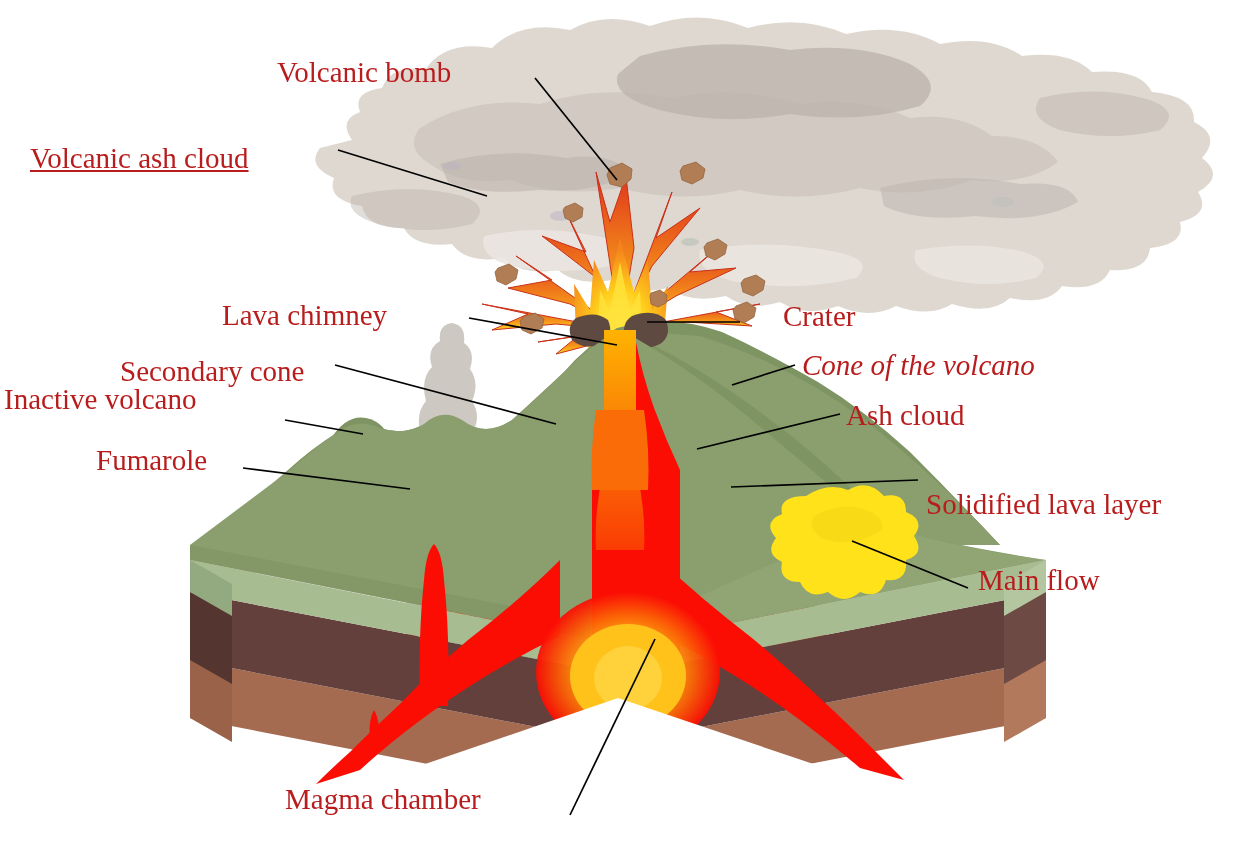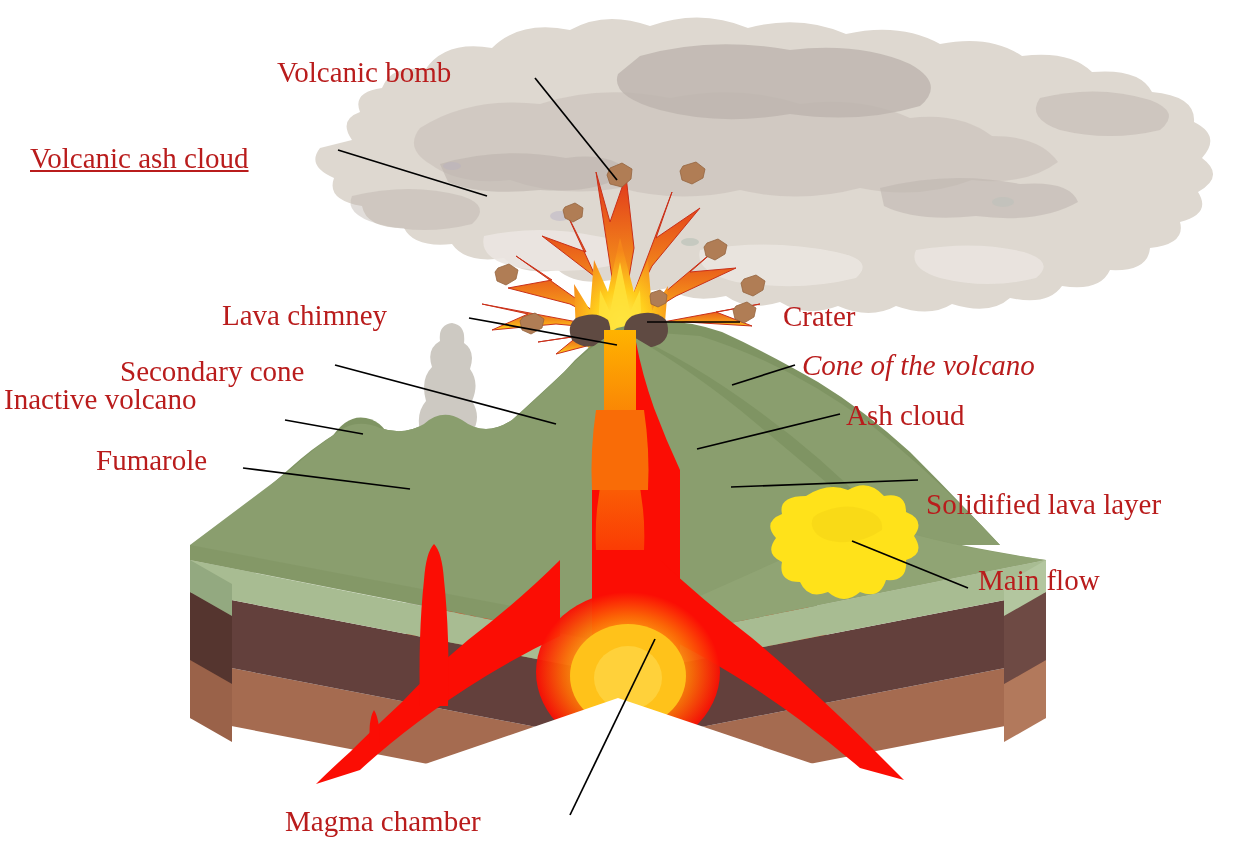--- a/index.html
+++ b/index.html
@@ -291,16 +291,16 @@
       <div class="lbl" style="left: 30px; top: 144px; text-decoration: underline;">Volcanic ash cloud</div>
       <div class="lbl" style="left: 222px; top: 301px;">Lava chimney</div>
       <div class="lbl" style="left: 120px; top: 345px; margin-top: 12px;">Secondary cone</div>
       <div class="lbl" style="left: 4px; top: 385px;">Inactive volcano</div>
       <div class="lbl" style="left: 96px; top: 446px;">Fumarole</div>
       <div class="lbl" style="left: 783px; top: 302px;">Crater</div>
       <div class="lbl" style="left: 802px; top: 351px; font-style: italic;">Cone of the volcano</div>
       <div class="lbl" style="left: 846px; top: 401px;">Ash cloud</div>
       <div class="lbl" style="left: 926px; top: 490px;">Solidified lava layer</div>
       <div class="lbl" style="left: 978px; top: 566px;">Main flow</div>
-      <div class="lbl" style="left: 285px; top: 785px; margin-top: 22px;">Magma chamber</div>
+      <div class="lbl" style="left: 285px; top: 785px;">Magma chamber</div>
     </div>
 
 </div>
 
 </body></html>

